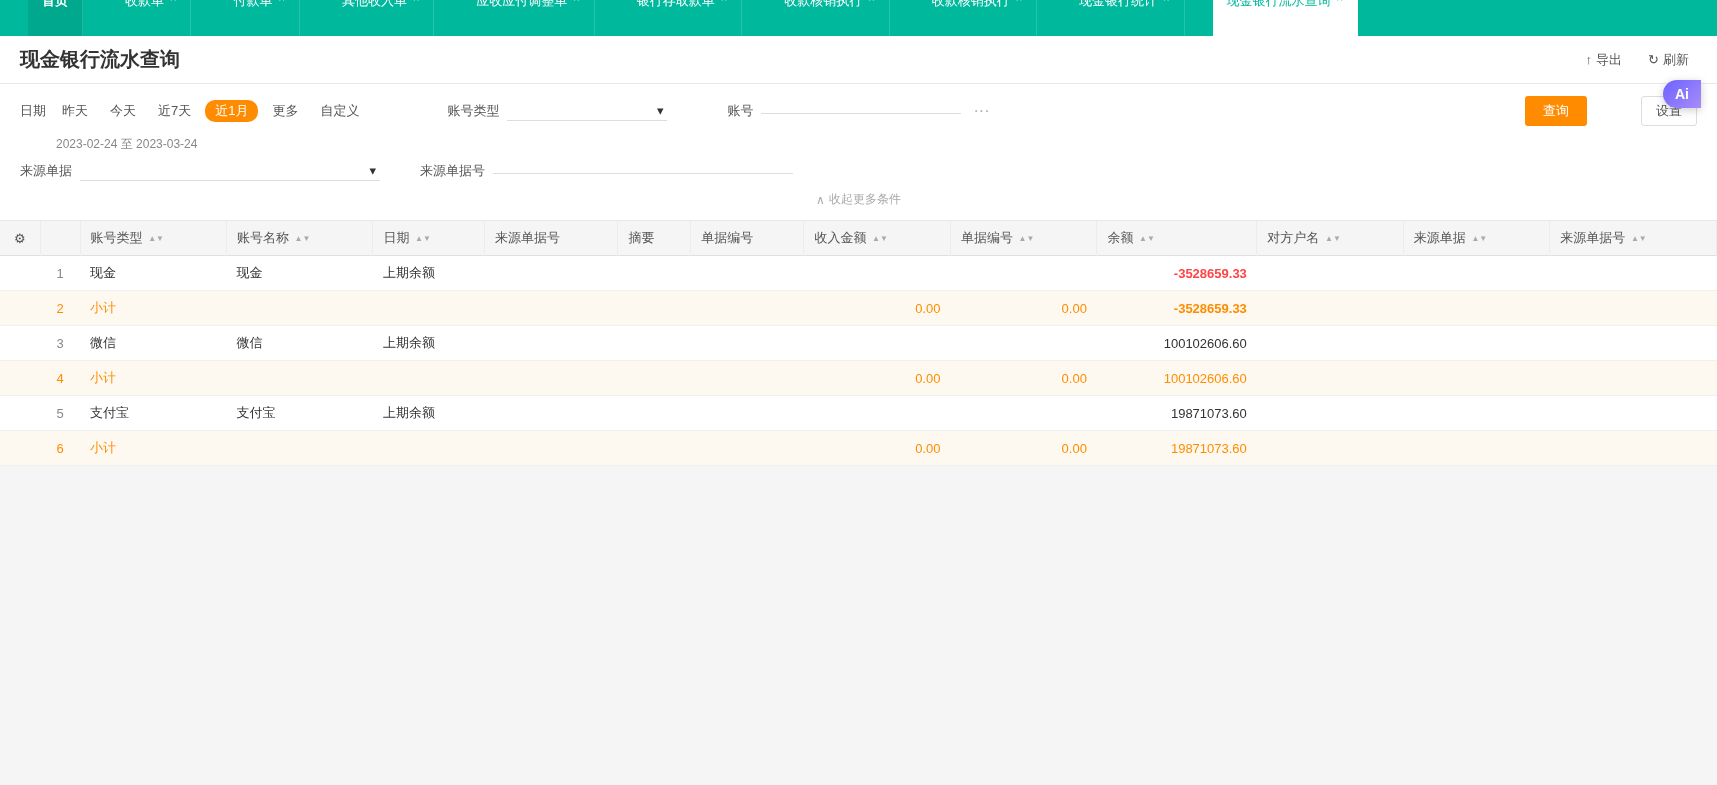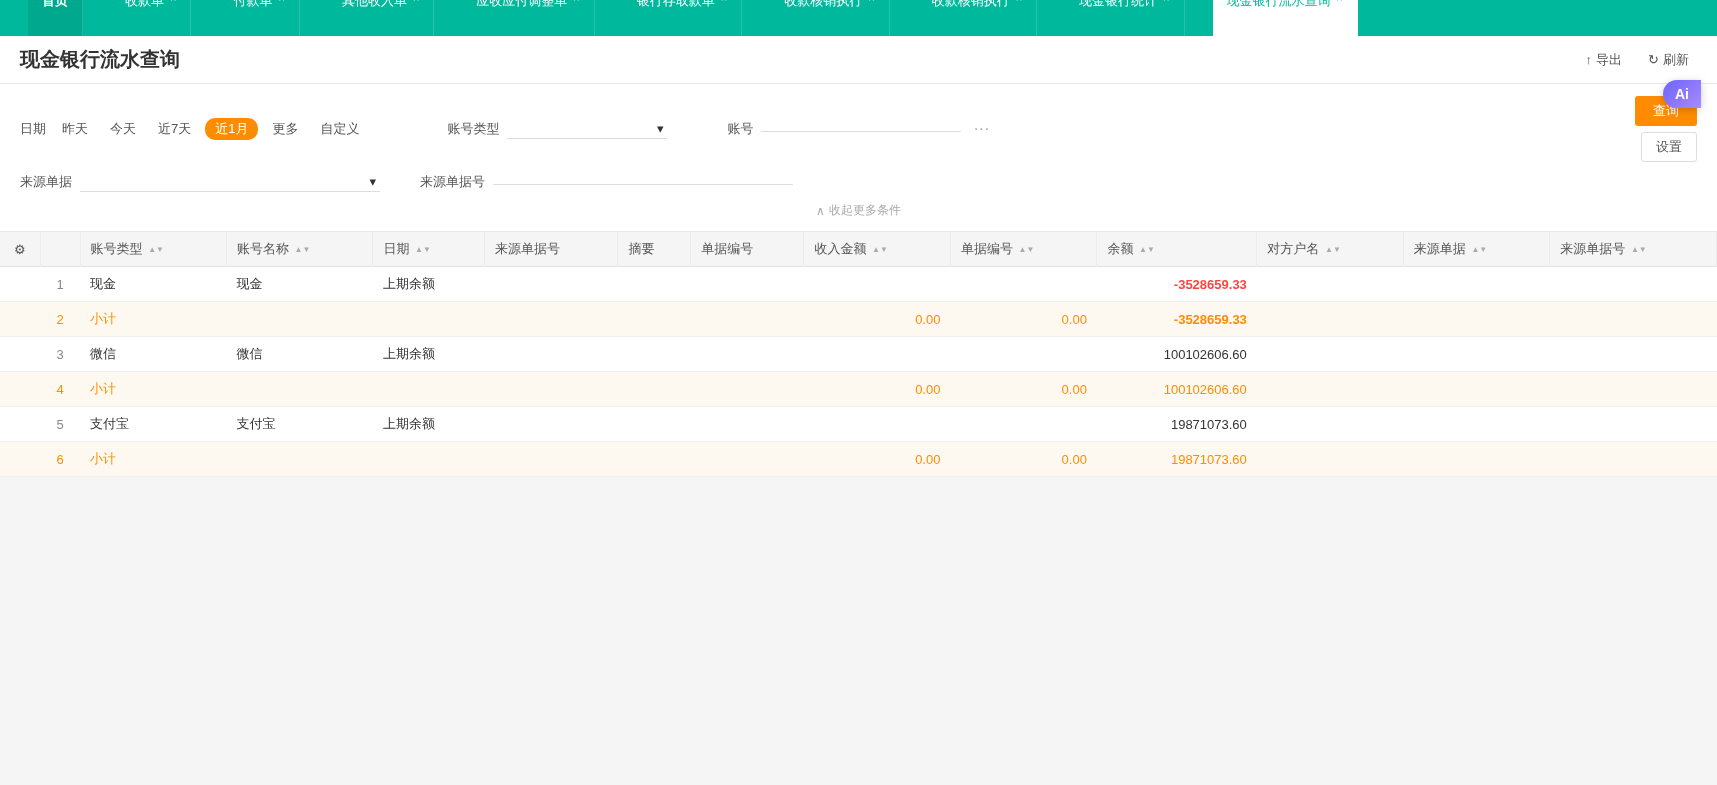--- a/index.html
+++ b/index.html
@@ -160,22 +160,22 @@
       color: #555;
       border: 1px solid #ddd;
       padding: 5px 14px;
       border-radius: 3px;
       cursor: pointer;
       font-size: 13px;
       margin-left: 32px;
     }
     .filter-right-actions {
       display: flex;
-      flex-direction: column;
-      gap: 6px;
+      flex-direction: row;
+      gap: 22px;
       align-items: flex-end;
     }
 
     
     .table-container {
       background: #fff;
       margin: 0;
       overflow-x: auto;
     }
     table {
@@ -325,20 +325,23 @@
     </div>
 
     <div style="margin-left: auto;">
       <div class="filter-right-actions">
         <button class="query-btn">查询</button>
         <button class="settings-btn">设置</button>
       </div>
     </div>
   </div>
 
+  <div style="margin-left: 36px; margin-bottom: 8px;">
+    <span class="date-range">2023-02-24 至 2023-03-24</span>
+  </div>
 
   <div class="filter-row">
 
     <div class="filter-group">
       <span class="filter-label">来源单据</span>
       <div class="filter-select" style="min-width:300px;">
         <span class="filter-select-text"></span>
         <span>▾</span>
       </div>
     </div>

